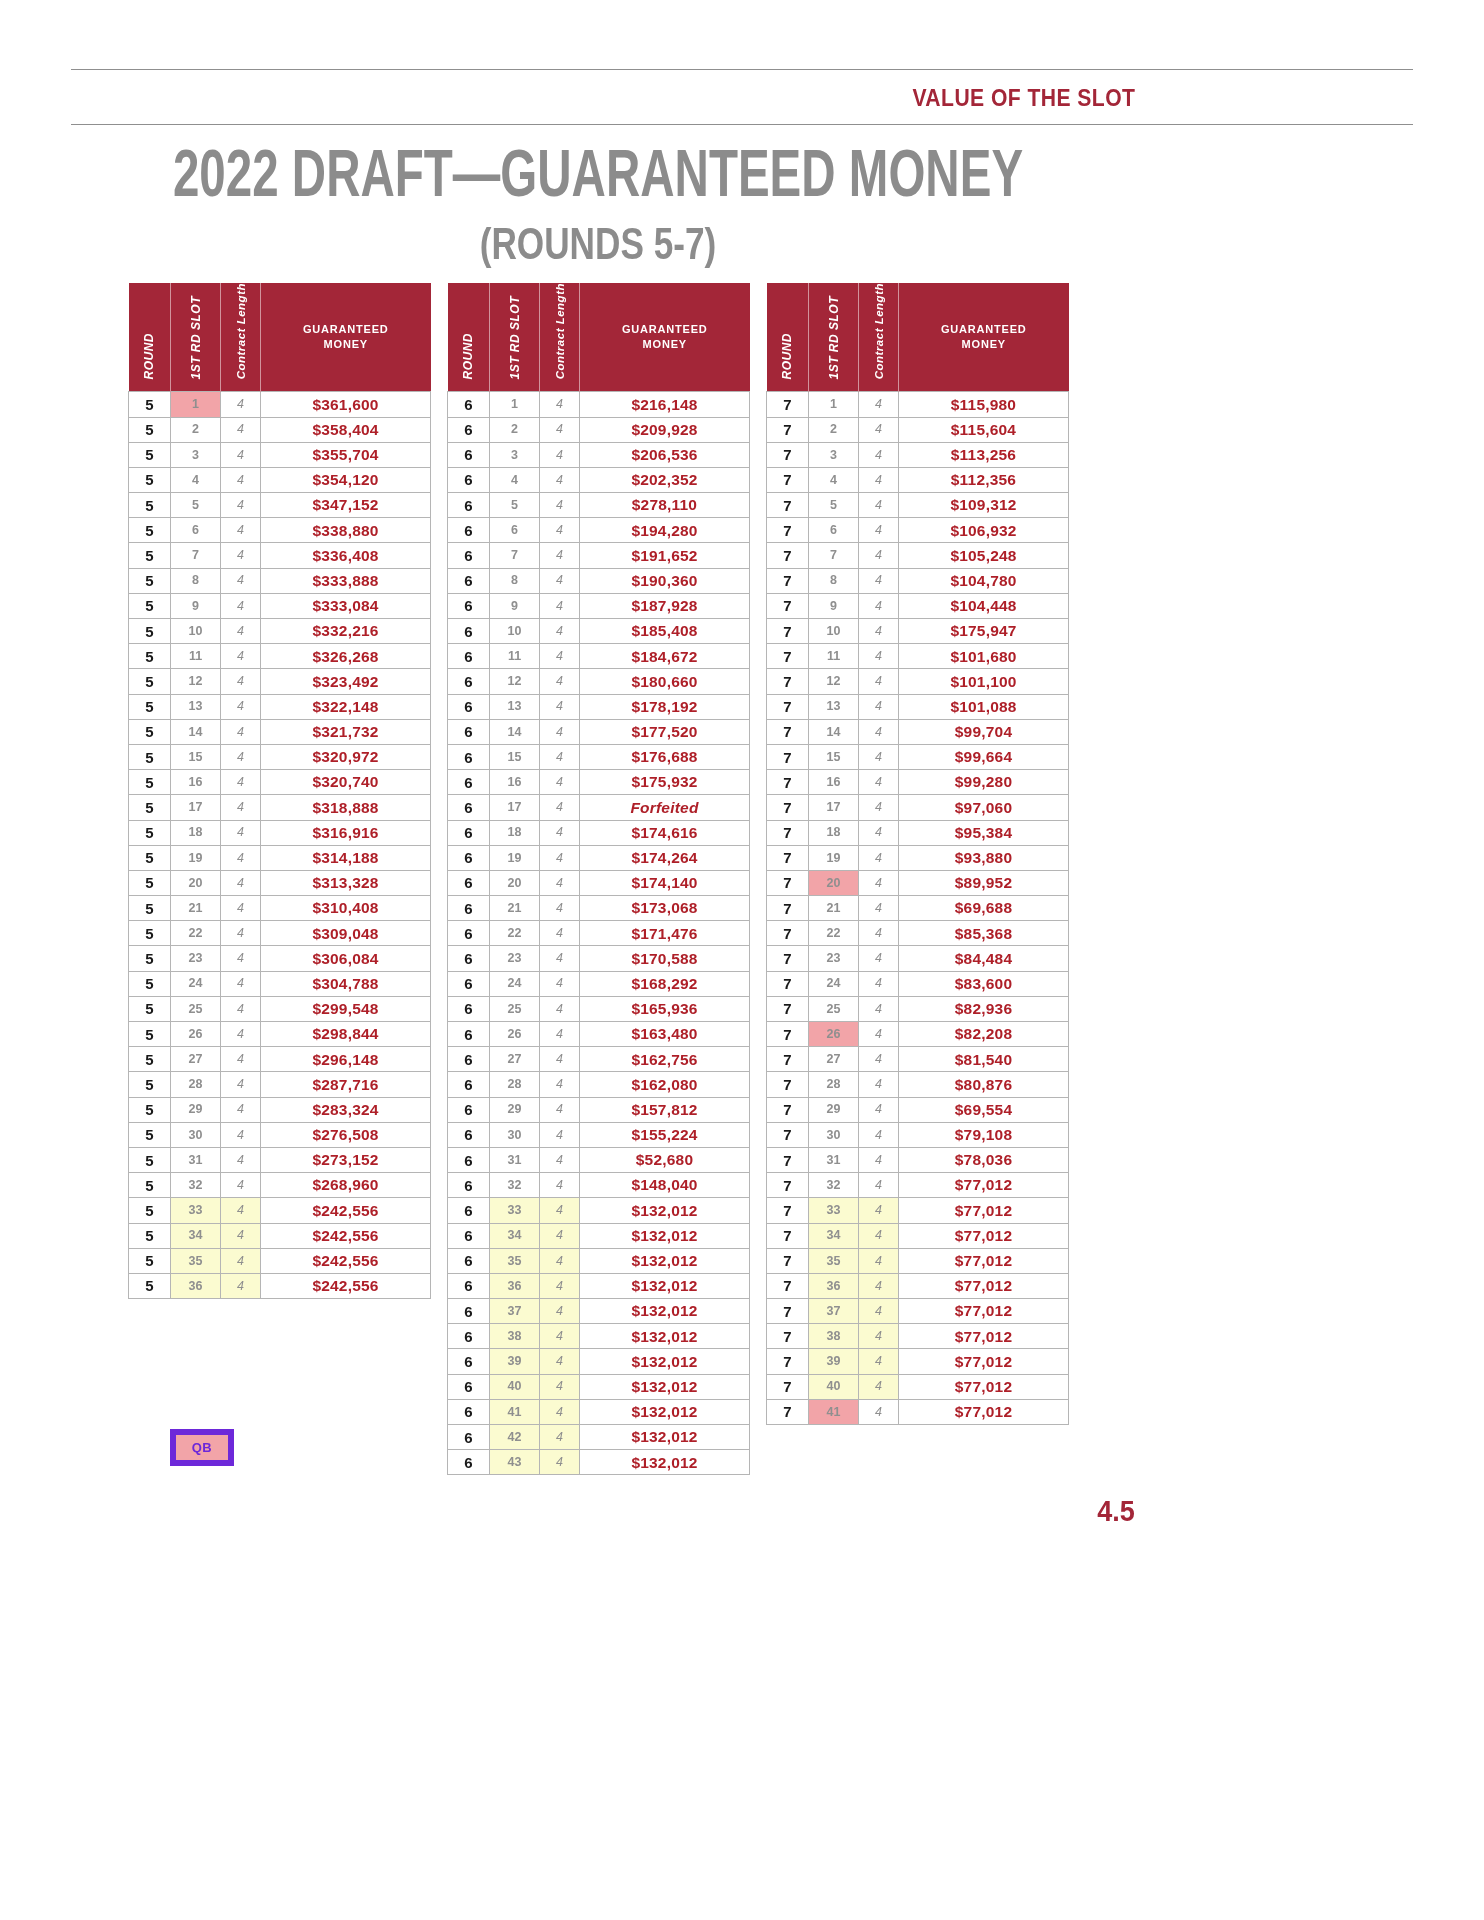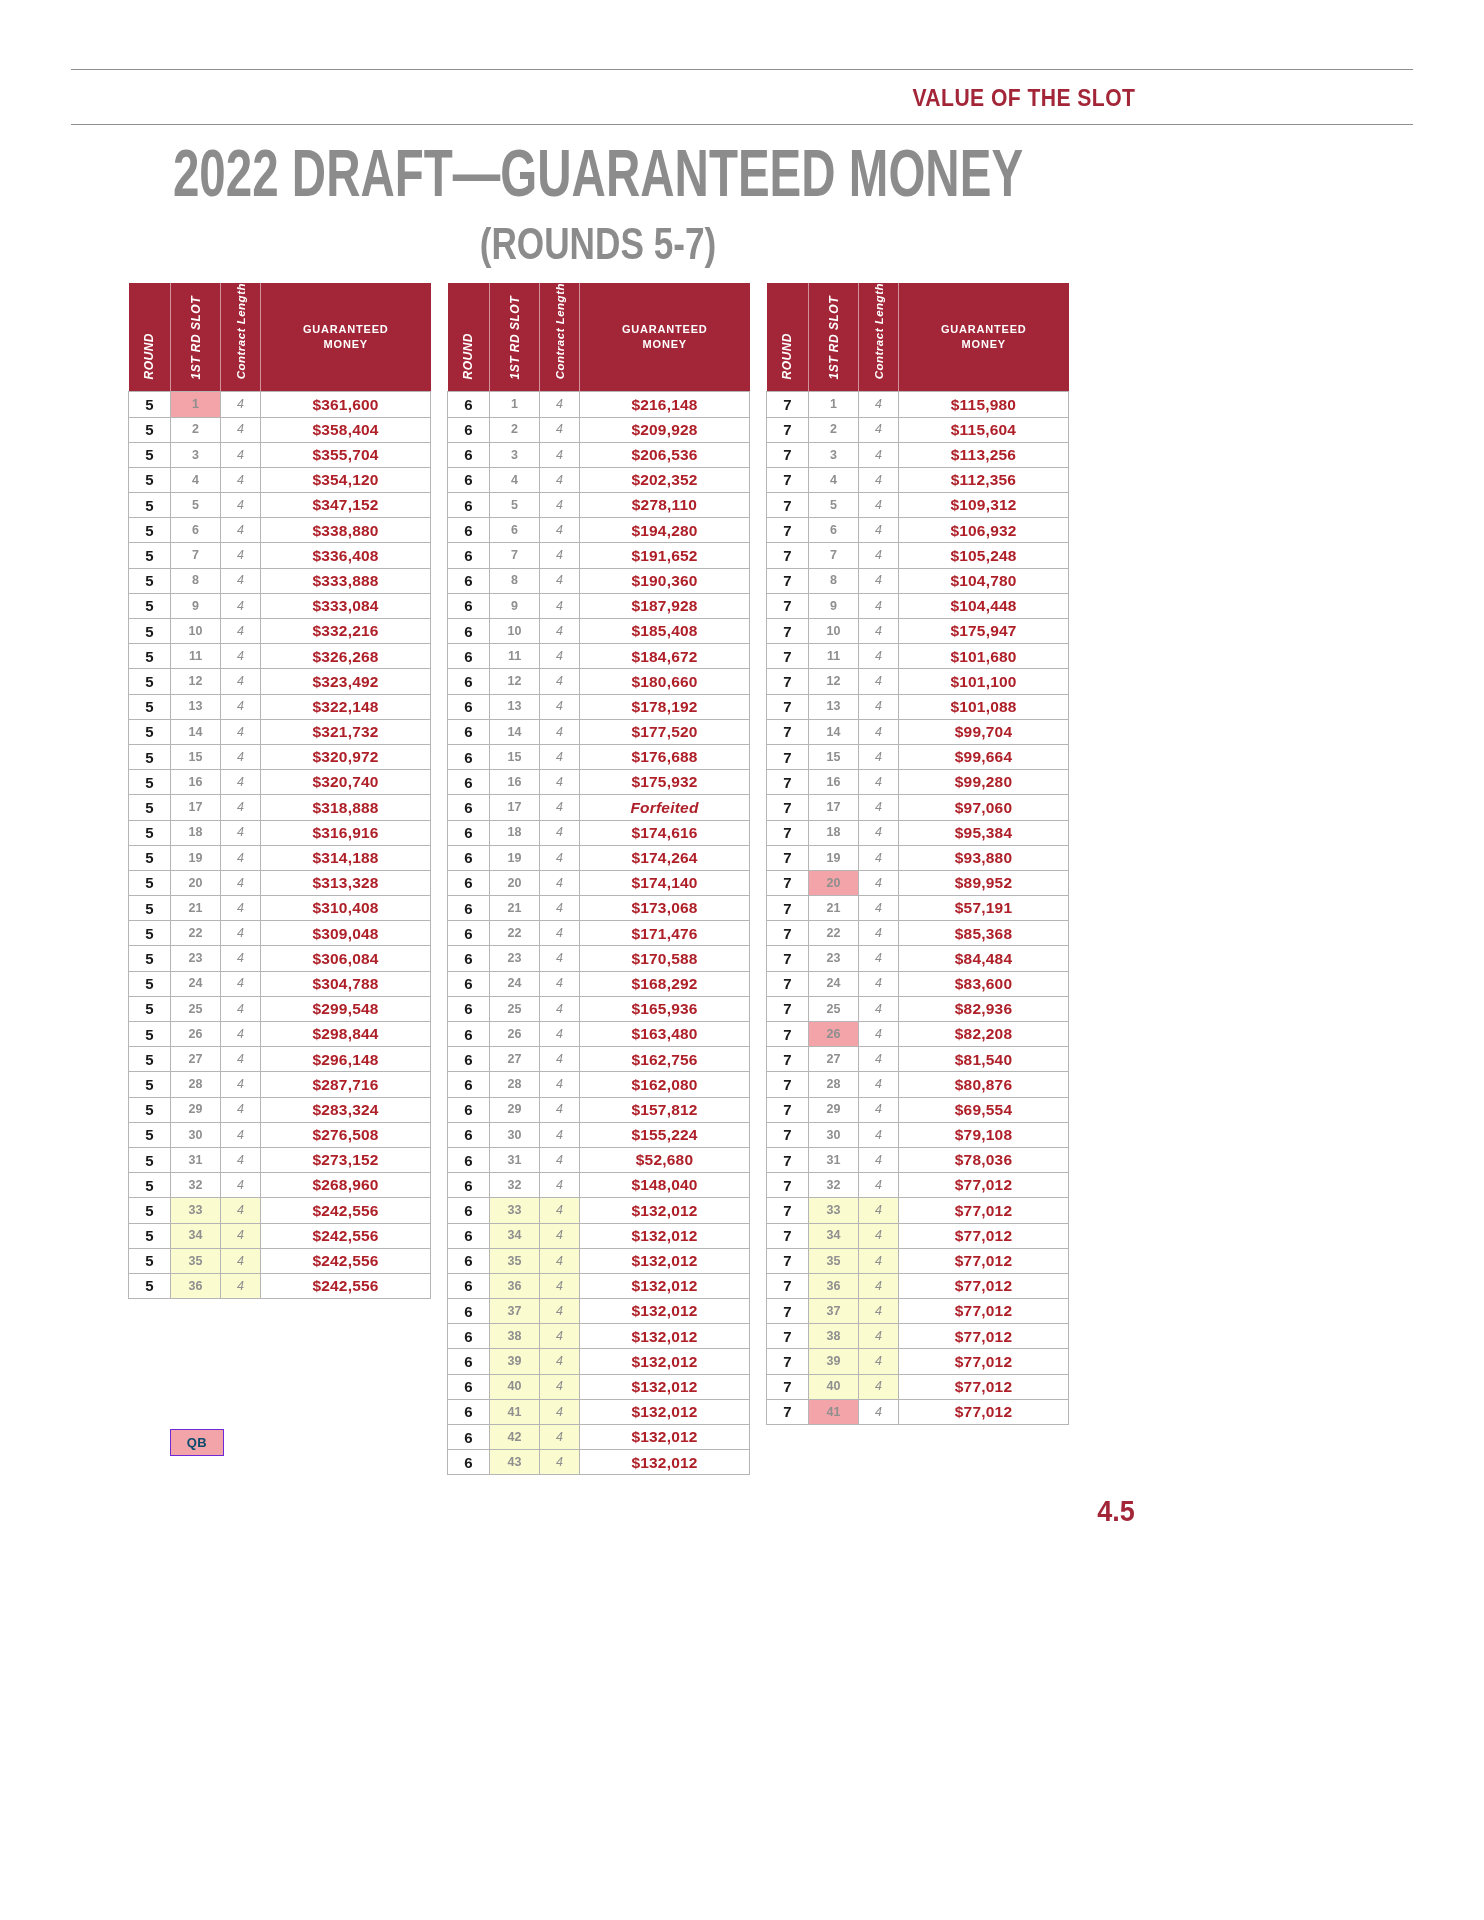--- a/index.html
+++ b/index.html
@@ -55,23 +55,23 @@
   }
   .td-round { font-weight:bold; color:#1a1a1a; font-size:15px; }
   .td-slot  { color:#8f8f8f; font-weight:bold; font-size:12.5px; }
   .td-len   { color:#8f8f8f; font-style:italic; font-size:12.5px; }
   .td-money { color:var(--money-red,#AE1F28); font-weight:bold; font-size:15.5px; letter-spacing:.2px; }
   .td-money.forfeited { font-style:italic; }
   td.hl-pink   { background:var(--pink,#F2A4A8); }
   td.hl-yellow { background:var(--yellow,#FBFBD0); }
   .qb-legend {
     position:absolute; top:1429px; left:170px; width:52px; height:25px;
-    background:var(--pink,#F2A4A8); border:1px solid #6d28d9;
+    background:var(--pink,#F2A4A8); border:6px solid #6d28d9;
     display:flex; align-items:center; justify-content:center;
-    font-weight:bold; font-size:13px; color:#0c4a6e; letter-spacing:.5px;
+    font-weight:bold; font-size:13px; color:#6d28d9; letter-spacing:.5px;
   }
   .page-number {
     position:absolute; top:1494px; right:349px;
     color:var(--header-red,#9E1B32); font-size:30px; font-weight:bold;
     transform:scaleX(.9); transform-origin:right center;
   }
 </style>
 </head>
 <body>
 
@@ -733,21 +733,21 @@
           <tr>
             <td class="td-round">7</td>
             <td class="td-slot hl-pink">20</td>
             <td class="td-len">4</td>
             <td class="td-money">$89,952</td>
           </tr>
           <tr>
             <td class="td-round">7</td>
             <td class="td-slot">21</td>
             <td class="td-len">4</td>
-            <td class="td-money">$57,191</td>
+            <td class="td-money">$69,688</td>
           </tr>
           <tr>
             <td class="td-round">7</td>
             <td class="td-slot">22</td>
             <td class="td-len">4</td>
             <td class="td-money">$85,368</td>
           </tr>
           <tr>
             <td class="td-round">7</td>
             <td class="td-slot">23</td>

